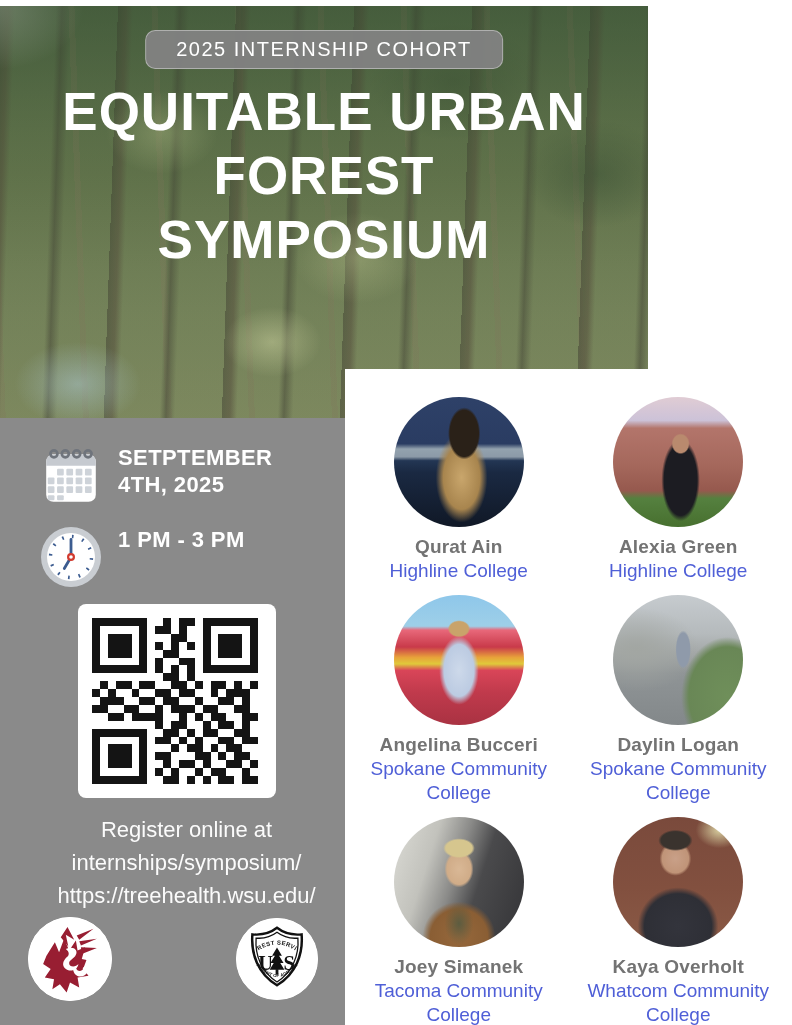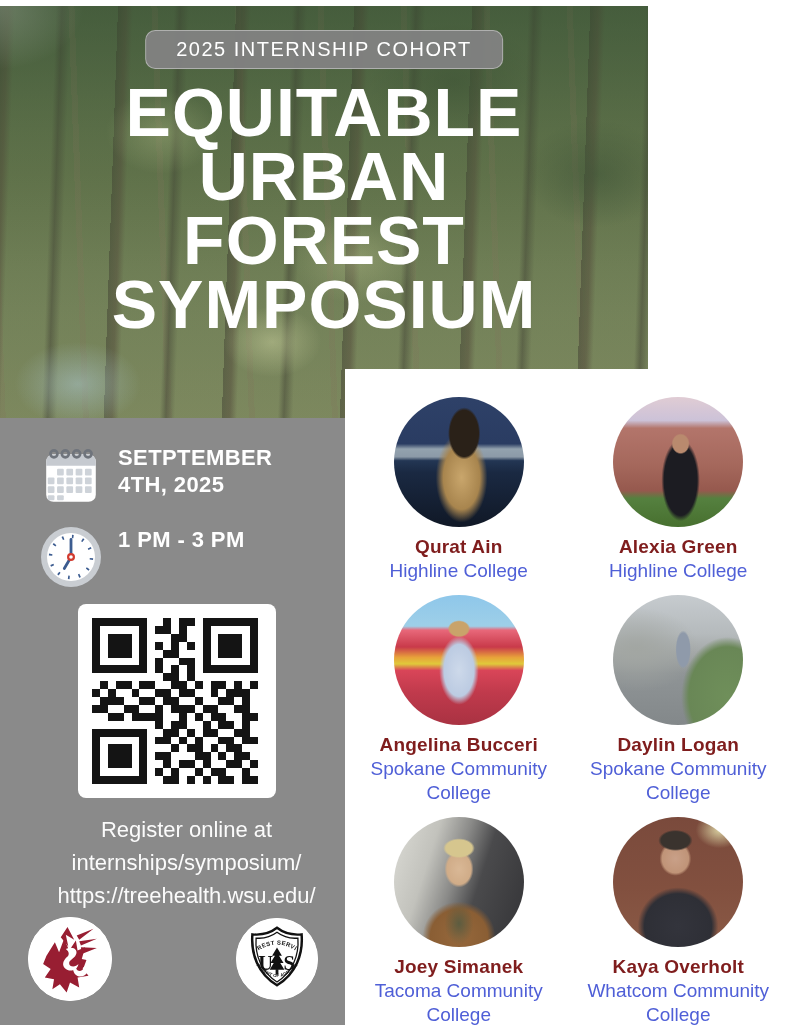--- a/index.html
+++ b/index.html
@@ -29,21 +29,21 @@
     margin-top: 6px;
   }
   .badge {
     position:absolute; top:24px; left:50%; transform:translateX(-50%);
     background:rgba(130,130,130,.95); border:1px solid rgba(235,235,235,.45);
     border-radius:10px; padding:7px 30px; white-space:nowrap;
   }
   .badge span { color:#fff; font-size:20px; letter-spacing:1.5px; font-weight:500; }
   .title {
     position:absolute; top:74px; left:0; right:0; text-align:center;
-    color:#ffffff; font-weight:bold; font-size:68px; line-height:64px; letter-spacing:1px;
+    color:#ffffff; font-weight:bold; font-size:53px; line-height:64px; letter-spacing:1px;
   }
   .title span { display:block; }
   
   .sidebar {
     position:absolute; left:0; top:418px; width:345px; height:607px;
     background:#8a8a8a; color:#fff;
   }
   .info-row { display:flex; align-items:flex-start; gap:16px; margin:26px 0 0 40px; }
   .info-row + .info-row { margin-top:20px; }
   .info-icon { width:62px; height:62px; flex:0 0 auto; }
@@ -59,21 +59,21 @@
   .logo-wsu { width:84px; height:84px; }
   .logo-usfs { width:82px; height:82px; }
   
   .panel {
     position:absolute; left:345px; top:369px; width:447px; height:656px; background:#ffffff;
     display:grid; grid-template-columns:1fr 1fr; row-gap:12px;
     align-content:start; justify-items:center; padding:28px 4px 0;
   }
   .person { text-align:center; width:212px; }
   .avatar { width:130px; height:130px; border-radius:50%; margin:0 auto; }
-  .p-name { margin-top:9px; font-size:19px; font-weight:bold; color:#7f1d1d; letter-spacing:.2px; }
+  .p-name { margin-top:9px; font-size:19px; font-weight:bold; color:#737373; letter-spacing:.2px; }
   .p-college { margin-top:1px; font-size:19px; line-height:24px; color:#4f5fd7; }
   
   .p1 { background:
     radial-gradient(26px 42px at 54% 28%, #2a2118 0%, #2a2118 55%, rgba(42,33,24,0) 62%),
     radial-gradient(38px 66px at 52% 62%, #c9a66c 0%, #a8854e 48%, rgba(168,133,78,0) 68%),
     linear-gradient(180deg, #2e4168 0%, #2a3c62 36%, #93a2ae 40%, #8c9aa8 46%, #233654 49%, #1a2942 58%, #101826 100%); }
   .p2 { background:
     radial-gradient(14px 16px at 52% 36%, #b98a6e 0%, #b98a6e 55%, rgba(185,138,110,0) 65%),
     radial-gradient(30px 64px at 52% 64%, #1c1c22 0%, #1c1c22 55%, rgba(28,28,34,0) 64%),
     linear-gradient(180deg, #e0ccd4 0%, #ccc2d8 18%, #b3756b 24%, #a5685c 52%, #96594e 72%, #55803f 78%, #47702f 100%); }

